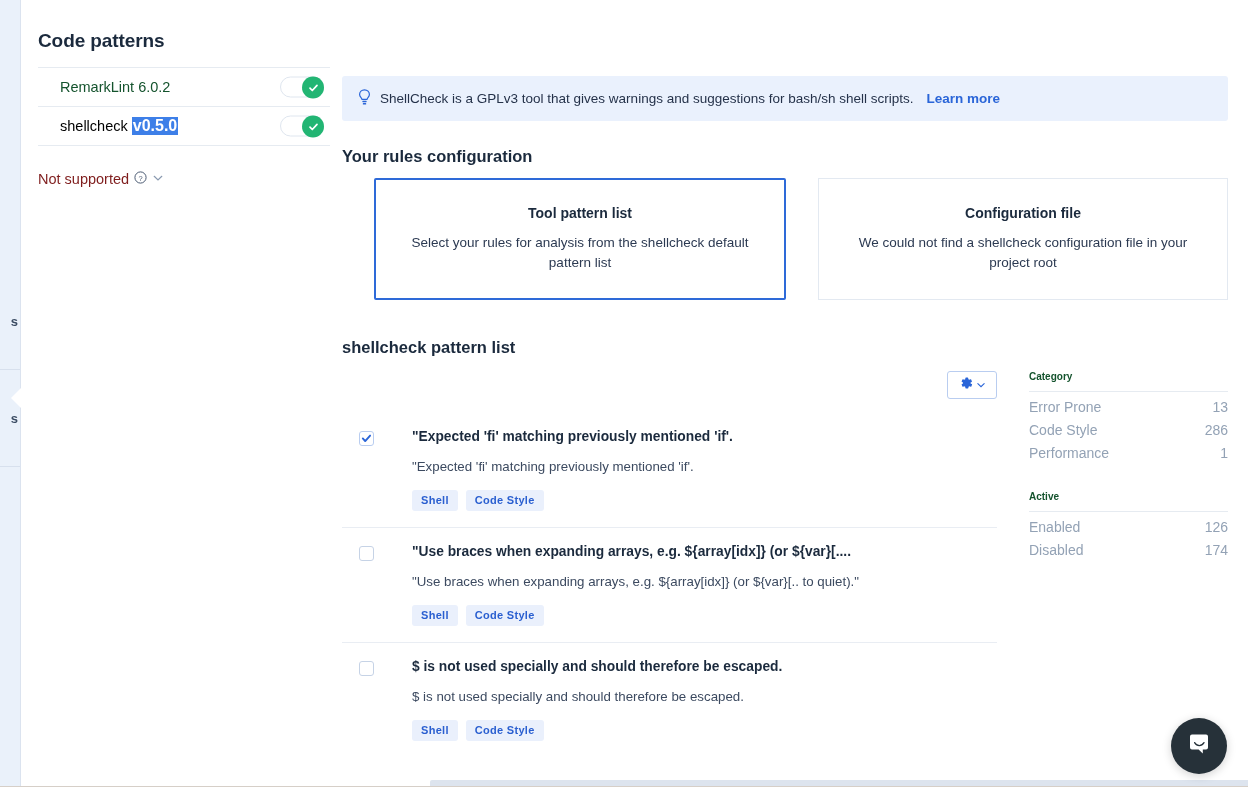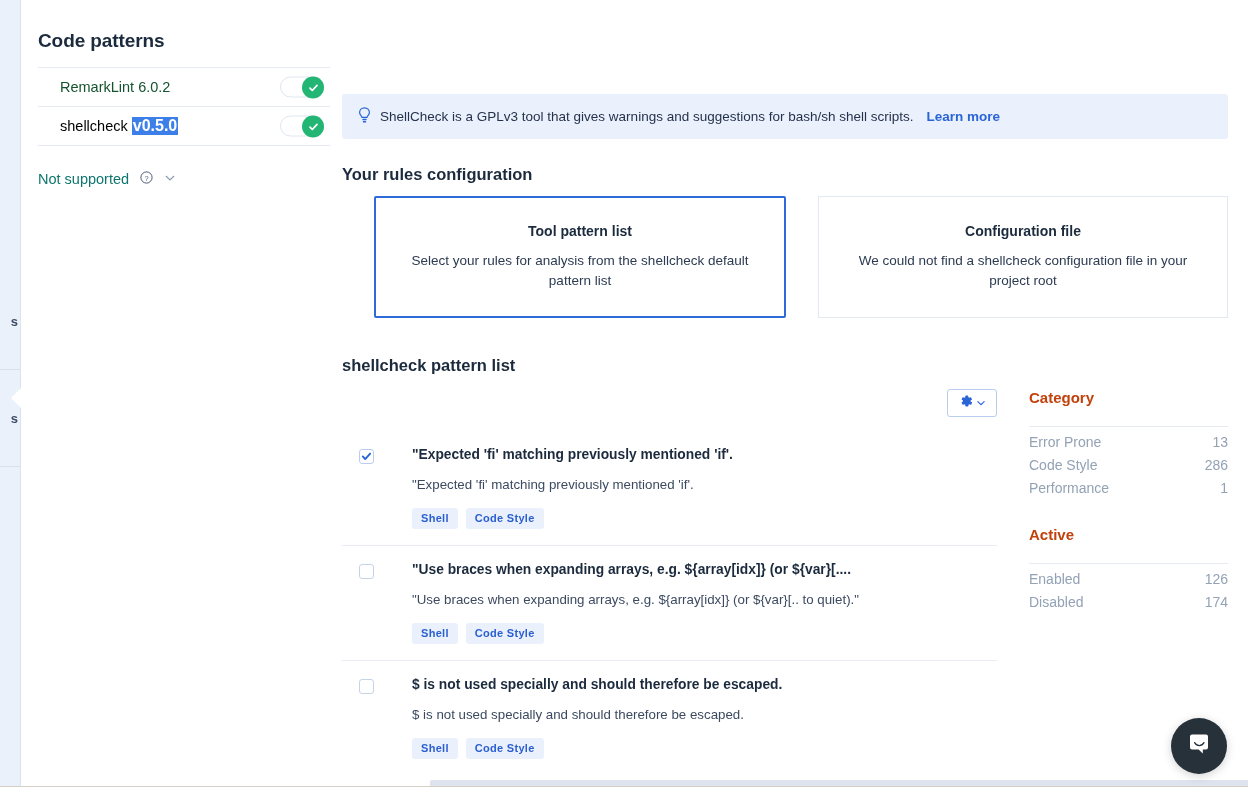--- a/index.html
+++ b/index.html
@@ -109,30 +109,30 @@
     position: absolute; right: -1px; top: -1px;
     width: 22px; height: 22px;
     border-radius: 50%;
     background: #22b573;
     display: flex; align-items: center; justify-content: center;
   }
   .switch .knob svg { display: block; }
 
   #not-supported {
     margin-top: 25px;
-    display: flex; align-items: center; gap: 11px;
-    font-size: 14.5px; color: #0f766e;
+    display: flex; align-items: center; gap: 5px;
+    font-size: 14.5px; color: #7f1d1d;
     cursor: pointer;
   }
   .q-icon, .chev-icon { display: block; }
 
   
   #main-col {
     position: absolute;
-    left: 320px; top: 94px;
+    left: 320px; top: 76px;
     width: 886px;
   }
 
   #info-banner {
     background: #eaf1fd;
     border-radius: 3px;
     height: 45px;
     display: flex; align-items: center;
     padding: 0 16px;
     gap: 9px;
@@ -268,23 +268,23 @@
   .tag {
     background: #eaf0fc;
     color: #2a5fd0;
     font-size: 11px; font-weight: 700;
     letter-spacing: 0.3px;
     border-radius: 3px;
     padding: 4px 9px 5px 9px;
   }
 
   .panel-head {
-    font-size: 15px; font-weight: 700;
-    color: #c2410c;
-    padding-bottom: 20px;
+    font-size: 10px; font-weight: 700;
+    color: #14532d;
+    padding-bottom: 9px;
     border-bottom: 1px solid #e6ebf1;
   }
   .panel-head.second { margin-top: 30px; }
   .stat-row {
     display: flex; justify-content: space-between;
     font-size: 14px;
     color: #93a2b5;
     padding-top: 7px;
   }
   .stat-row:first-of-type { padding-top: 12px; }

